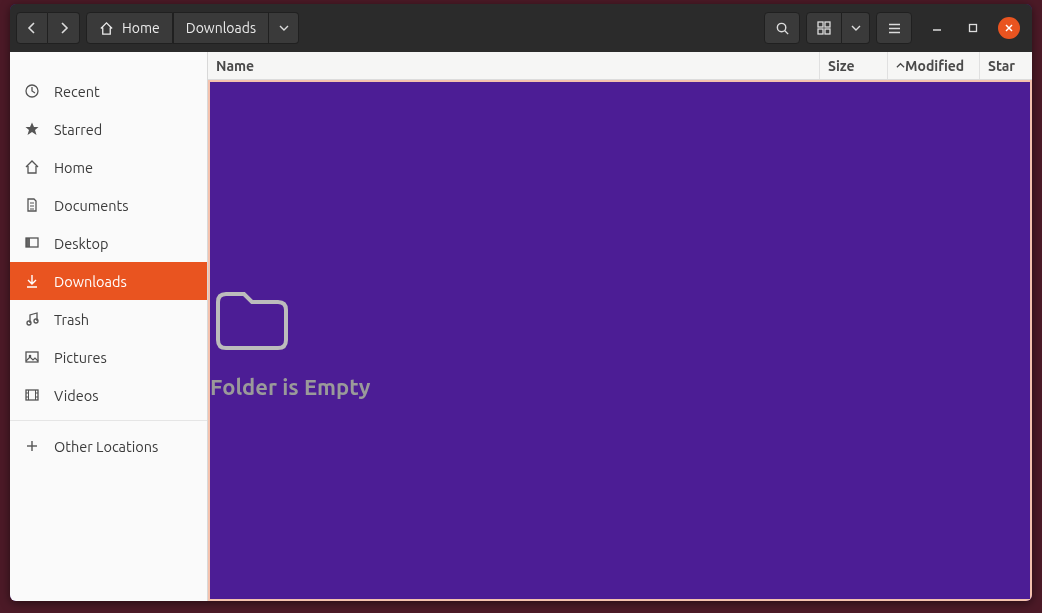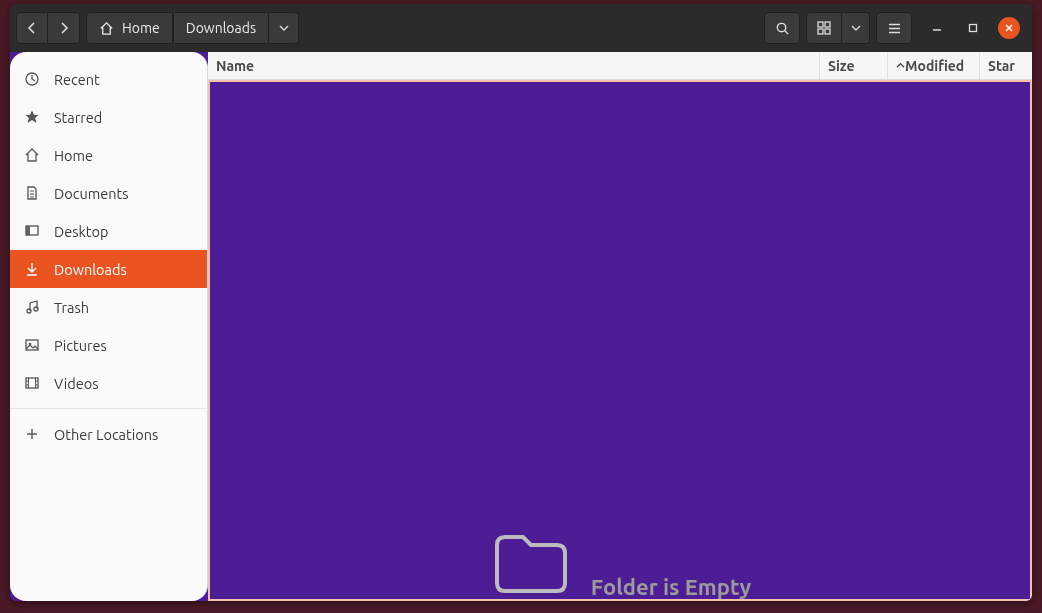--- a/index.html
+++ b/index.html
@@ -28,36 +28,36 @@
   .view-group .btn:last-child  { width: 28px; border-top-right-radius: 4px; border-bottom-right-radius: 4px; border-left: none; }
   .win-controls { display: flex; gap: 14px; margin-left: 8px; margin-right: 6px; align-items: center; }
   .win-btn { width: 22px; height: 22px; border-radius: 50%; display: flex; align-items: center; justify-content: center; color: #ddd; cursor: pointer; }
   .win-close { background: #e95420; color: #fff; }
   .ico { display: inline-flex; }
 
   
   .body { flex: 1; display: flex; min-height: 0; }
 
   
-  .sidebar { width: 198px; background: #fafafa; border-right: 1px solid #d8d8d8; display: flex; flex-direction: column; padding-top: 8px; border-radius: 16px; }
+  .sidebar { width: 198px; background: #fafafa; border-right: 1px solid #d8d8d8; display: flex; flex-direction: column; padding-top: 20px; }
   .side-item { height: 38px; display: flex; align-items: center; gap: 12px; padding: 0 14px; font-size: 14.5px; color: #3b3b3b; cursor: pointer; }
   .side-item .ico { width: 18px; color: #555; }
   .side-item.active { background: #e95420; color: #fff; }
   .side-item.active .ico { color: #fff; }
   .side-sep { height: 1px; background: #e5e5e5; margin: 6px 0; }
 
   
   .main { flex: 1; display: flex; flex-direction: column; min-width: 0; }
   .col-headers { height: 28px; background: #f6f6f5; border-bottom: 1px solid #dcdcdc; display: flex; font-size: 14px; color: #4a4a4a; font-weight: 600; }
   .col { display: flex; align-items: center; padding: 0 8px; border-right: 1px solid #e0e0e0; }
   .col.name { flex: 1; }
   .col.size { width: 68px; }
   .col.mod  { width: 92px; }
   .col.star { width: 52px; border-right: none; }
-  .content { flex: 1; border: 2px solid #f4c2ae; display: flex; flex-direction: row; align-items: flex-end; justify-content: center; gap: 18px; }
+  .content { flex: 1; border: 2px solid #f4c2ae; display: flex; flex-direction: column; align-items: flex-start; justify-content: center; gap: 18px; }
   .empty-icon { color: #bcbcbc; }
   .empty-text { font-size: 22px; font-weight: 700; color: #9a9a9a; }
 </style>
 </head>
 <body>
 
 <div class="window">
 
   <div class="titlebar">
 

